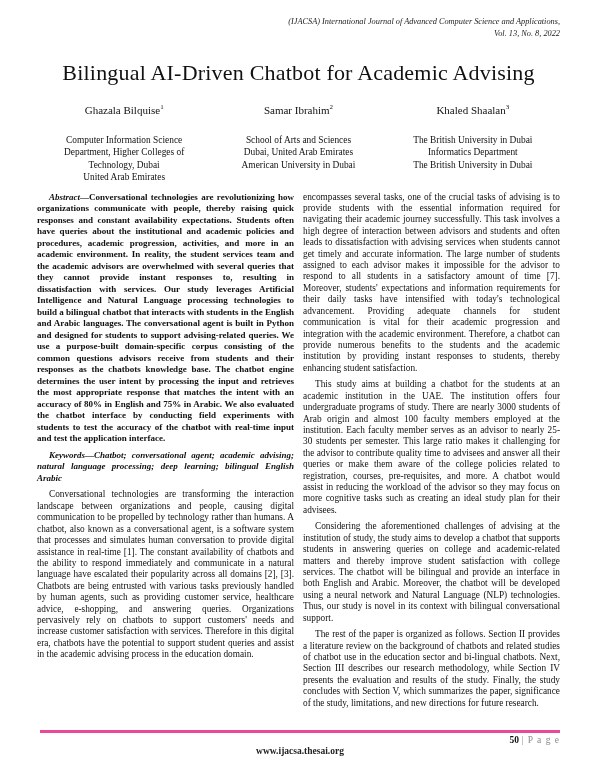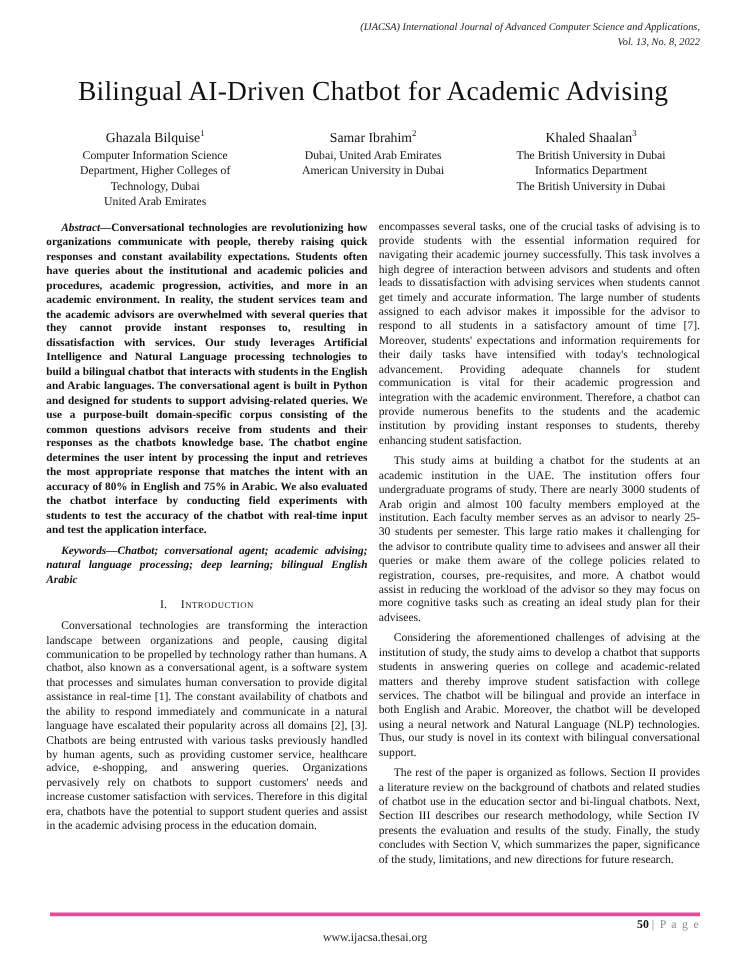--- a/index.html
+++ b/index.html
@@ -35,21 +35,21 @@
     justify-content: space-between;
     margin-top: 17px;
   }
   .author {
     flex: 1;
     text-align: center;
     padding: 0 6px;
   }
   .author-name {
     font-size: 11px;
-    margin-bottom: 2px;
+    margin-bottom: 18px;
   }
   .author-name sup { font-size: 7px; }
   .author-aff {
     font-size: 9.4px;
     line-height: 1.32;
   }
 
   .columns {
     display: flex;
     gap: 9px;
@@ -105,20 +105,21 @@
   }
   .page-num .num { font-weight: bold; color: #111; }
   .page-num .pg { color: #8a8a8a; letter-spacing: 1px; }
   .footer-url {
     position: absolute;
     left: 0; right: 0;
     top: 13px;
     text-align: center;
     font-size: 9.5px;
     color: #222;
+    font-weight: bold;
   }
 </style>
 </head>
 <body>
 
 <div class="page">
 
   <div class="journal-header">
     <div>(IJACSA) International Journal of Advanced Computer Science and Applications,</div>
     <div>Vol. 13, No. 8, 2022</div>
@@ -132,40 +133,40 @@
       <div class="author-aff">
         <div>Computer Information Science</div>
         <div>Department, Higher Colleges of</div>
         <div>Technology, Dubai</div>
         <div>United Arab Emirates</div>
       </div>
     </div>
     <div class="author">
       <div class="author-name"><span>Samar Ibrahim</span><sup>2</sup></div>
       <div class="author-aff">
+        <div>School of Arts and Sciences</div>
         <div>Dubai, United Arab Emirates</div>
         <div>American University in Dubai</div>
       </div>
     </div>
     <div class="author">
       <div class="author-name"><span>Khaled Shaalan</span><sup>3</sup></div>
       <div class="author-aff">
         <div>The British University in Dubai</div>
         <div>Informatics Department</div>
         <div>The British University in Dubai</div>
       </div>
     </div>
   </div>
 
   <div class="columns">
 
     <div class="col">
       <p class="abstract"><span class="lead">Abstract—</span><span>Conversational technologies are revolutionizing how organizations communicate with people, thereby raising quick responses and constant availability expectations. Students often have queries about the institutional and academic policies and procedures, academic progression, activities, and more in an academic environment. In reality, the student services team and the academic advisors are overwhelmed with several queries that they cannot provide instant responses to, resulting in dissatisfaction with services. Our study leverages Artificial Intelligence and Natural Language processing technologies to build a bilingual chatbot that interacts with students in the English and Arabic languages. The conversational agent is built in Python and designed for students to support advising-related queries. We use a purpose-built domain-specific corpus consisting of the common questions advisors receive from students and their responses as the chatbots knowledge base. The chatbot engine determines the user intent by processing the input and retrieves the most appropriate response that matches the intent with an accuracy of 80% in English and 75% in Arabic. We also evaluated the chatbot interface by conducting field experiments with students to test the accuracy of the chatbot with real-time input and test the application interface.</span></p>
       <p class="keywords"><span>Keywords—</span><span>Chatbot; conversational agent; academic advising; natural language processing; deep learning; bilingual English Arabic</span></p>
-      <p class="section-heading"><span class="sec-num">I.</span><span class="sec-title">Introduction</span></p>
       <p>Conversational technologies are transforming the interaction landscape between organizations and people, causing digital communication to be propelled by technology rather than humans. A chatbot, also known as a conversational agent, is a software system that processes and simulates human conversation to provide digital assistance in real-time [1]. The constant availability of chatbots and the ability to respond immediately and communicate in a natural language have escalated their popularity across all domains [2], [3]. Chatbots are being entrusted with various tasks previously handled by human agents, such as providing customer service, healthcare advice, e-shopping, and answering queries. Organizations pervasively rely on chatbots to support customers' needs and increase customer satisfaction with services. Therefore in this digital era, chatbots have the potential to support student queries and assist in the academic advising process in the education domain.</p>
     </div>
 
     <div class="col">
       <p class="no-indent">encompasses several tasks, one of the crucial tasks of advising is to provide students with the essential information required for navigating their academic journey successfully. This task involves a high degree of interaction between advisors and students and often leads to dissatisfaction with advising services when students cannot get timely and accurate information. The large number of students assigned to each advisor makes it impossible for the advisor to respond to all students in a satisfactory amount of time [7]. Moreover, students' expectations and information requirements for their daily tasks have intensified with today's technological advancement. Providing adequate channels for student communication is vital for their academic progression and integration with the academic environment. Therefore, a chatbot can provide numerous benefits to the students and the academic institution by providing instant responses to students, thereby enhancing student satisfaction.</p>
       <p>This study aims at building a chatbot for the students at an academic institution in the UAE. The institution offers four undergraduate programs of study. There are nearly 3000 students of Arab origin and almost 100 faculty members employed at the institution. Each faculty member serves as an advisor to nearly 25-30 students per semester. This large ratio makes it challenging for the advisor to contribute quality time to advisees and answer all their queries or make them aware of the college policies related to registration, courses, pre-requisites, and more. A chatbot would assist in reducing the workload of the advisor so they may focus on more cognitive tasks such as creating an ideal study plan for their advisees.</p>
       <p>Considering the aforementioned challenges of advising at the institution of study, the study aims to develop a chatbot that supports students in answering queries on college and academic-related matters and thereby improve student satisfaction with college services. The chatbot will be bilingual and provide an interface in both English and Arabic. Moreover, the chatbot will be developed using a neural network and Natural Language (NLP) technologies. Thus, our study is novel in its context with bilingual conversational support.</p>
       <p>The rest of the paper is organized as follows. Section II provides a literature review on the background of chatbots and related studies of chatbot use in the education sector and bi-lingual chatbots. Next, Section III describes our research methodology, while Section IV presents the evaluation and results of the study. Finally, the study concludes with Section V, which summarizes the paper, significance of the study, limitations, and new directions for future research.</p>
     </div>
 

